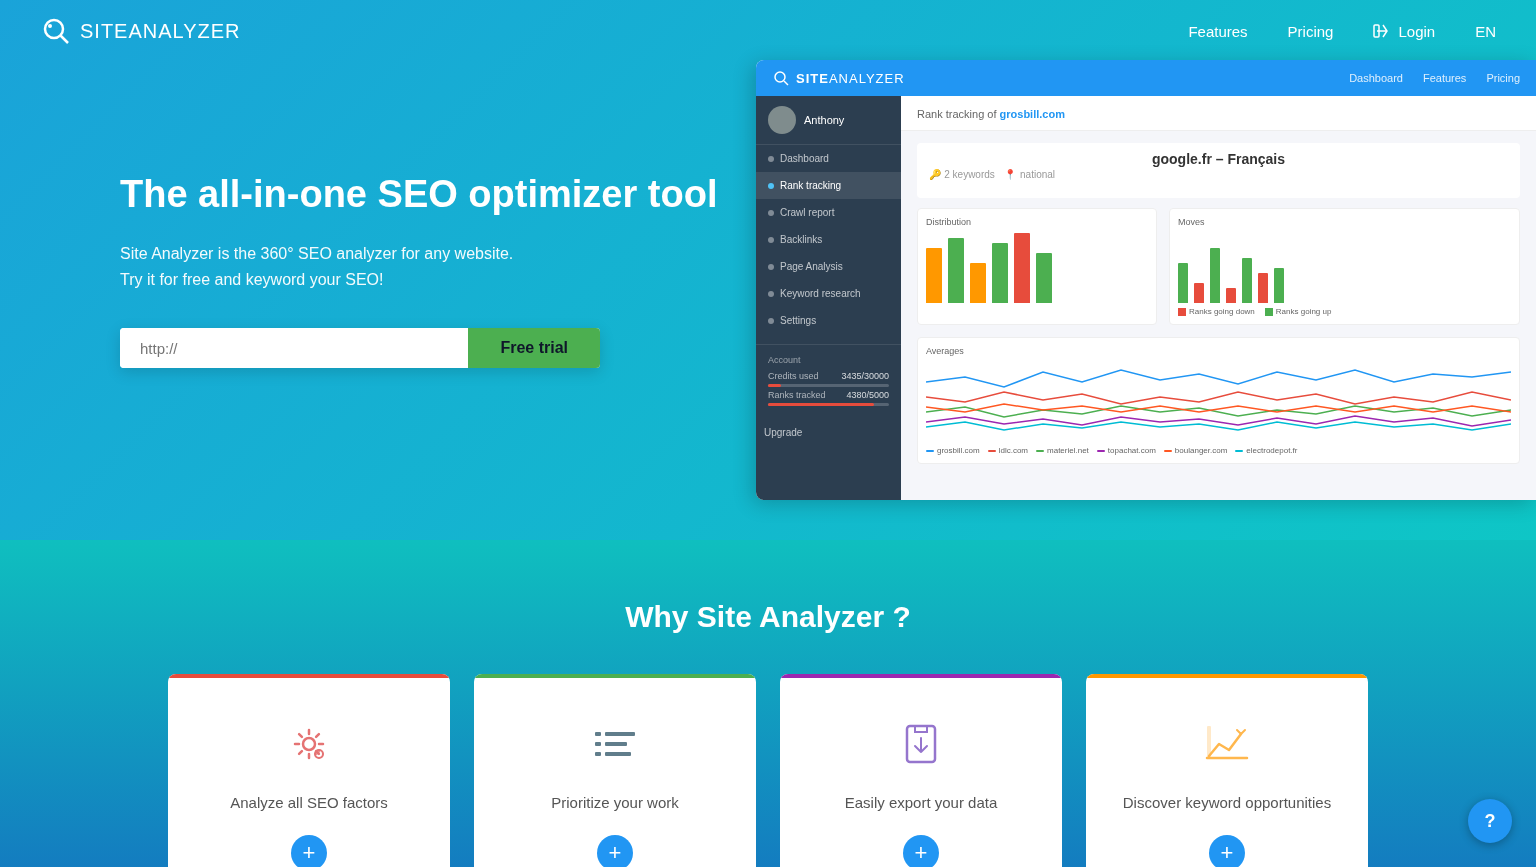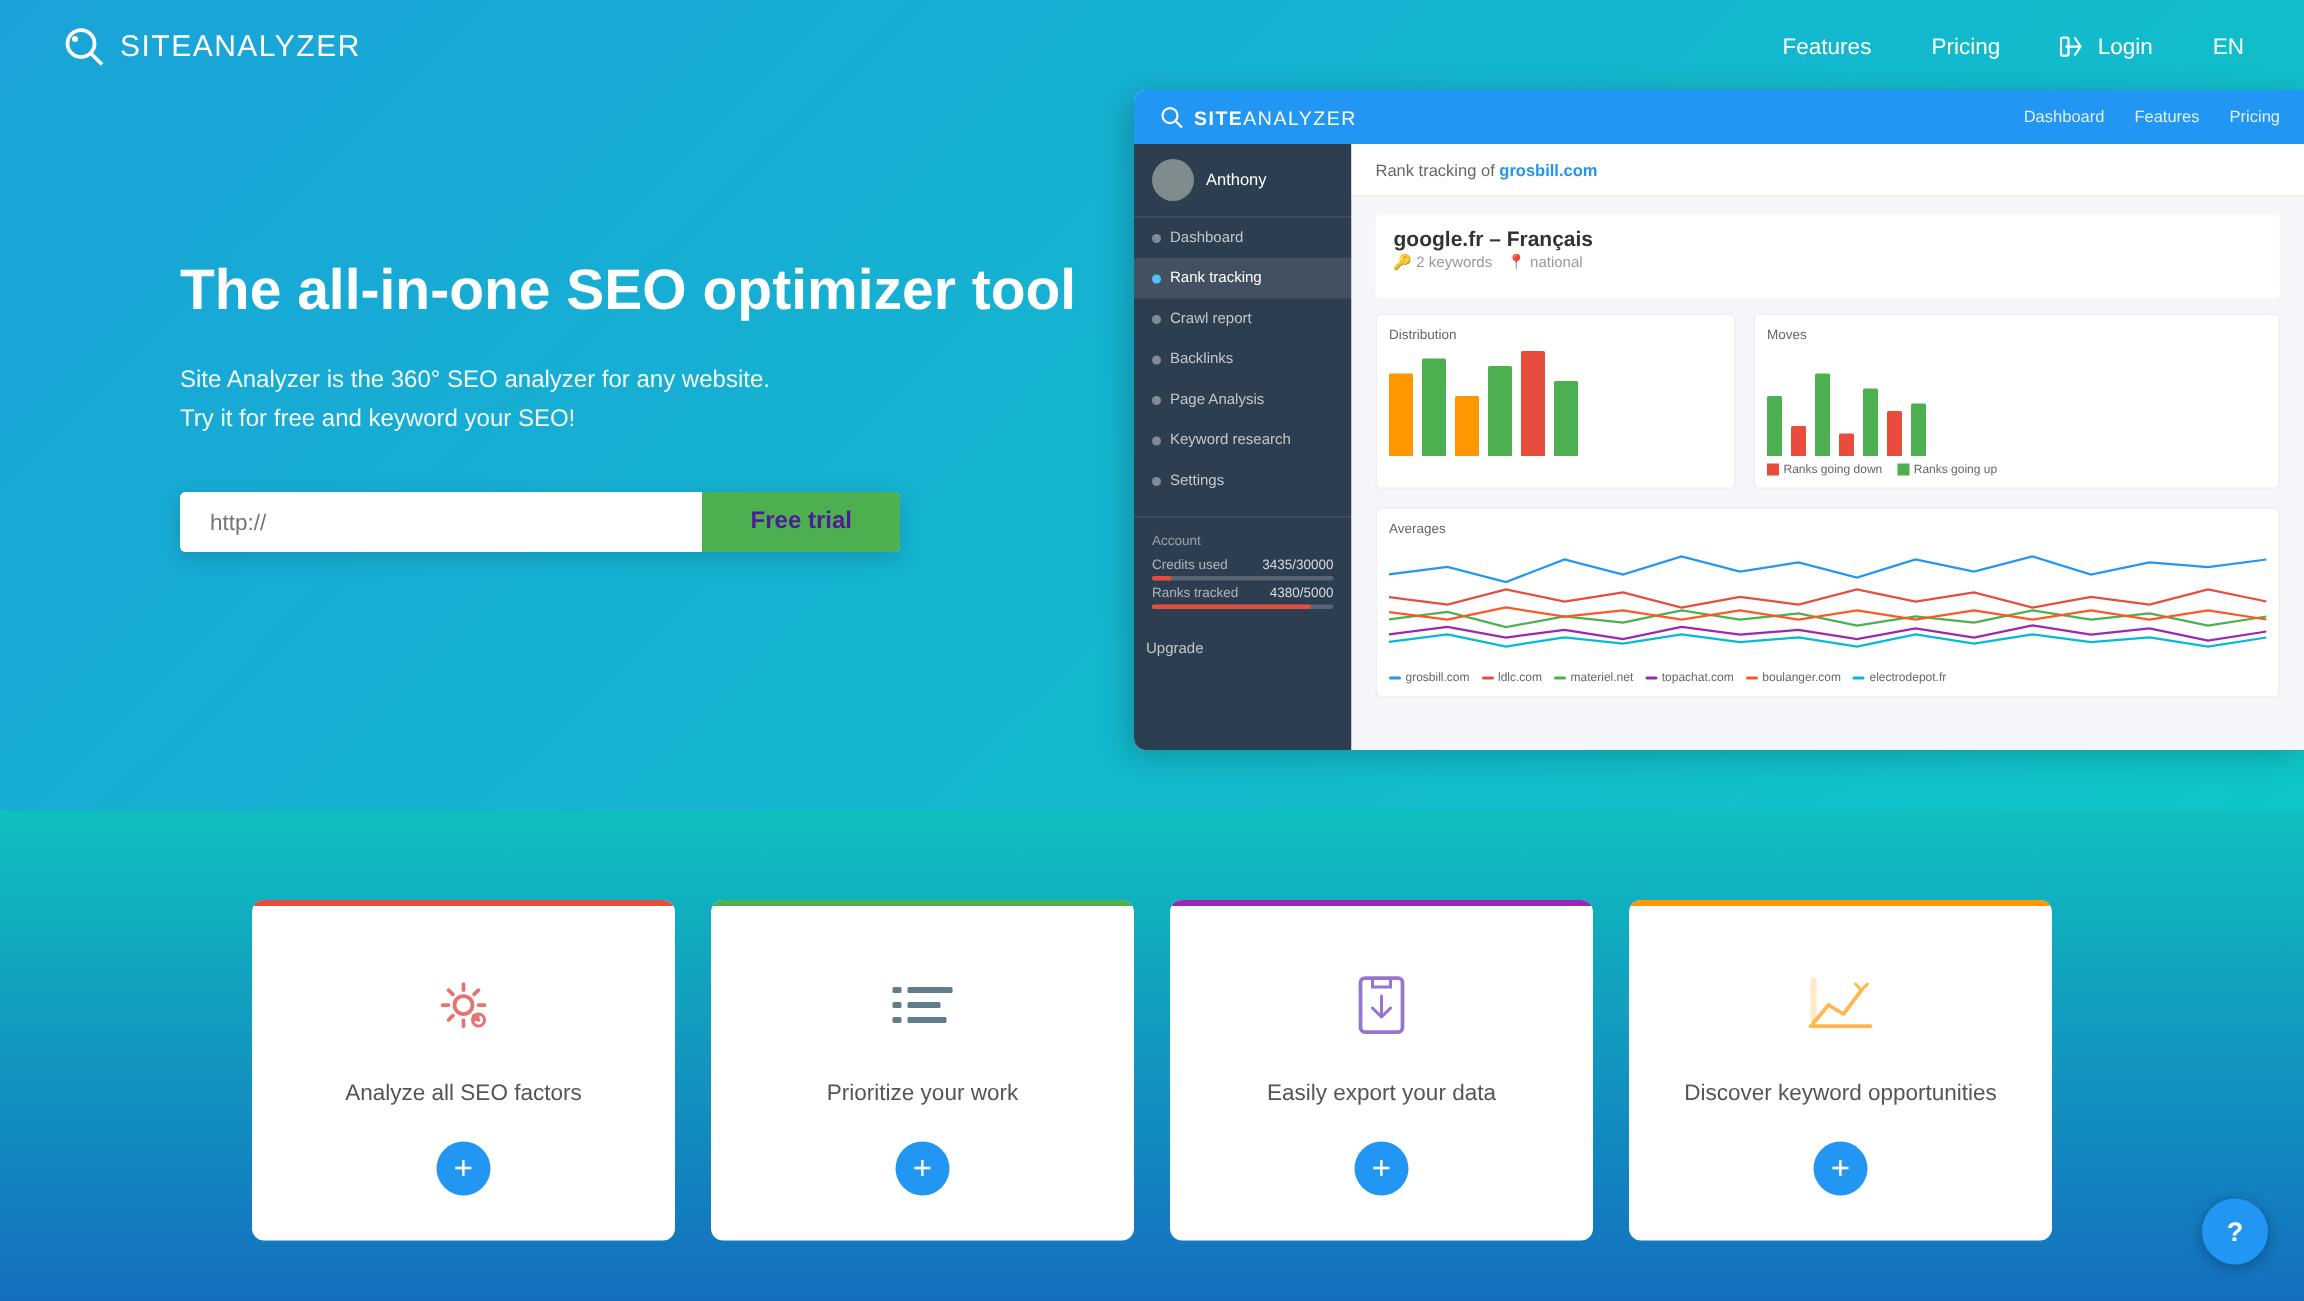--- a/index.html
+++ b/index.html
@@ -28,21 +28,21 @@
       padding: 0 0 60px 0;
     }
     .hero-content {
       padding: 100px 0 40px 120px;
       width: 55%;
     }
     .hero-title { font-size: 38px; font-weight: 700; color: white; line-height: 1.2; margin-bottom: 24px; }
     .hero-subtitle { font-size: 16px; color: white; line-height: 1.6; margin-bottom: 36px; opacity: 0.95; }
     .hero-form { display: flex; background: white; border-radius: 4px; overflow: hidden; max-width: 480px; box-shadow: 0 4px 15px rgba(0,0,0,0.15); }
     .hero-input { flex: 1; border: none; outline: none; padding: 4px 20px; font-size: 15px; color: #aaa; }
-    .hero-btn { background: #4caf50; color: #4c1d95; border: none; padding: 0 32px; font-size: 16px; font-weight: 600; cursor: pointer; height: 40px; white-space: nowrap; }
+    .hero-btn { background: #4caf50; color: #0f172a; border: none; padding: 0 32px; font-size: 16px; font-weight: 600; cursor: pointer; height: 40px; white-space: nowrap; }
 
     
     .hero-screenshot {
       position: absolute; right: 0; top: 60px;
       width: 780px; height: 440px;
       background: white; border-radius: 8px 0 0 8px;
       overflow: hidden; box-shadow: -4px 4px 20px rgba(0,0,0,0.2);
     }
     .ss-topbar {
       background: #2196f3; height: 36px;
@@ -67,21 +67,21 @@
     .ss-account-label { color: rgba(255,255,255,0.6); font-size: 9px; }
     .ss-account-val { color: rgba(255,255,255,0.8); font-size: 9px; }
     .ss-progress { height: 3px; background: rgba(255,255,255,0.2); border-radius: 2px; margin-bottom: 3px; }
     .ss-progress-fill { height: 100%; background: #e74c3c; border-radius: 2px; }
     .ss-upgrade { text-align: left; padding: 8px; color: rgba(255,255,255,0.7); font-size: 10px; cursor: pointer; }
     .ss-main { flex: 1; background: #f5f6fa; overflow: hidden; }
     .ss-main-header { background: white; padding: 8px 16px; border-bottom: 1px solid #eee; }
     .ss-main-header-title { font-size: 11px; color: #666; }
     .ss-main-header-title span { color: #2196f3; font-weight: 600; }
     .ss-content-area { padding: 12px 16px; }
-    .ss-section-title { font-size: 14px; font-weight: 600; color: #333; margin-bottom: 2px; }
+    .ss-section-title { font-size: 14px; font-weight: 600; color: #333; margin-bottom: 2px; text-align: center; }
     .ss-section-sub { font-size: 10px; color: #999; margin-bottom: 10px; display: flex; gap: 10px; }
     .ss-charts-row { display: flex; gap: 12px; margin-bottom: 12px; }
     .ss-chart-box { background: white; border: 1px solid #eee; border-radius: 4px; padding: 8px; }
     .ss-chart-box.large { flex: 1.2; }
     .ss-chart-box.small { flex: 0.8; }
     .ss-chart-label { font-size: 9px; color: #666; margin-bottom: 6px; }
     .ss-bar-chart { display: flex; align-items: flex-end; gap: 6px; height: 70px; }
     .ss-bar-group { display: flex; gap: 2px; align-items: flex-end; }
     .ss-bar { width: 10px; border-radius: 1px 1px 0 0; }
     .ss-bar.green { background: #4caf50; }
@@ -327,20 +327,21 @@
                 </div>
             </div>
           </div>
         </div>
       </div>
     </div>
   </div>
 </section>
 
 <section class="why-section">
+  <h2 class="why-title">Why Site Analyzer ?</h2>
   <div class="cards-row">
 
     <div class="card red">
       <div class="card-icon">
         <svg width="56" height="56" viewBox="0 0 56 56" fill="none">
           <circle cx="28" cy="28" r="6" stroke="#e57373" stroke-width="2.5" fill="none"></circle>
           <path d="M28 14v4M28 38v4M14 28h4M38 28h4M18.1 18.1l2.8 2.8M35.1 35.1l2.8 2.8M18.1 37.9l2.8-2.8M35.1 20.9l2.8-2.8" stroke="#e57373" stroke-width="2.5" stroke-linecap="round"></path>
           <circle cx="38" cy="38" r="4" fill="none" stroke="#e57373" stroke-width="2"></circle>
           <path d="M38 34v2M38 42v0M34 38h2M42 38h0" stroke="#e57373" stroke-width="1.5" stroke-linecap="round"></path>
         </svg>

